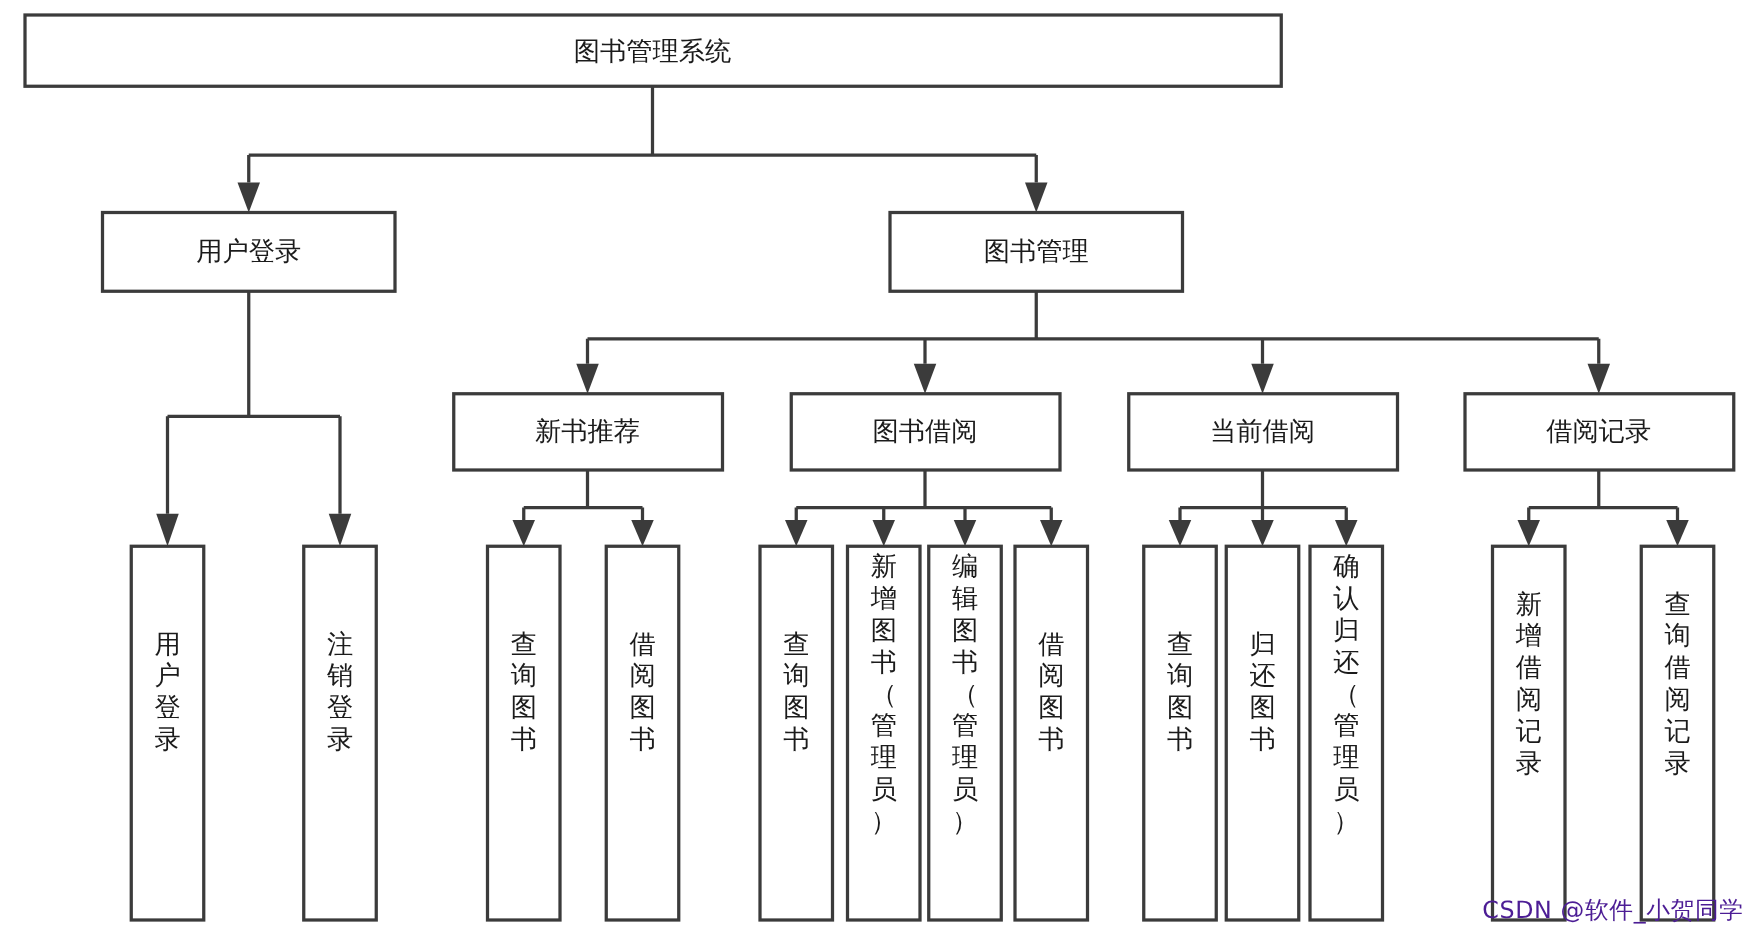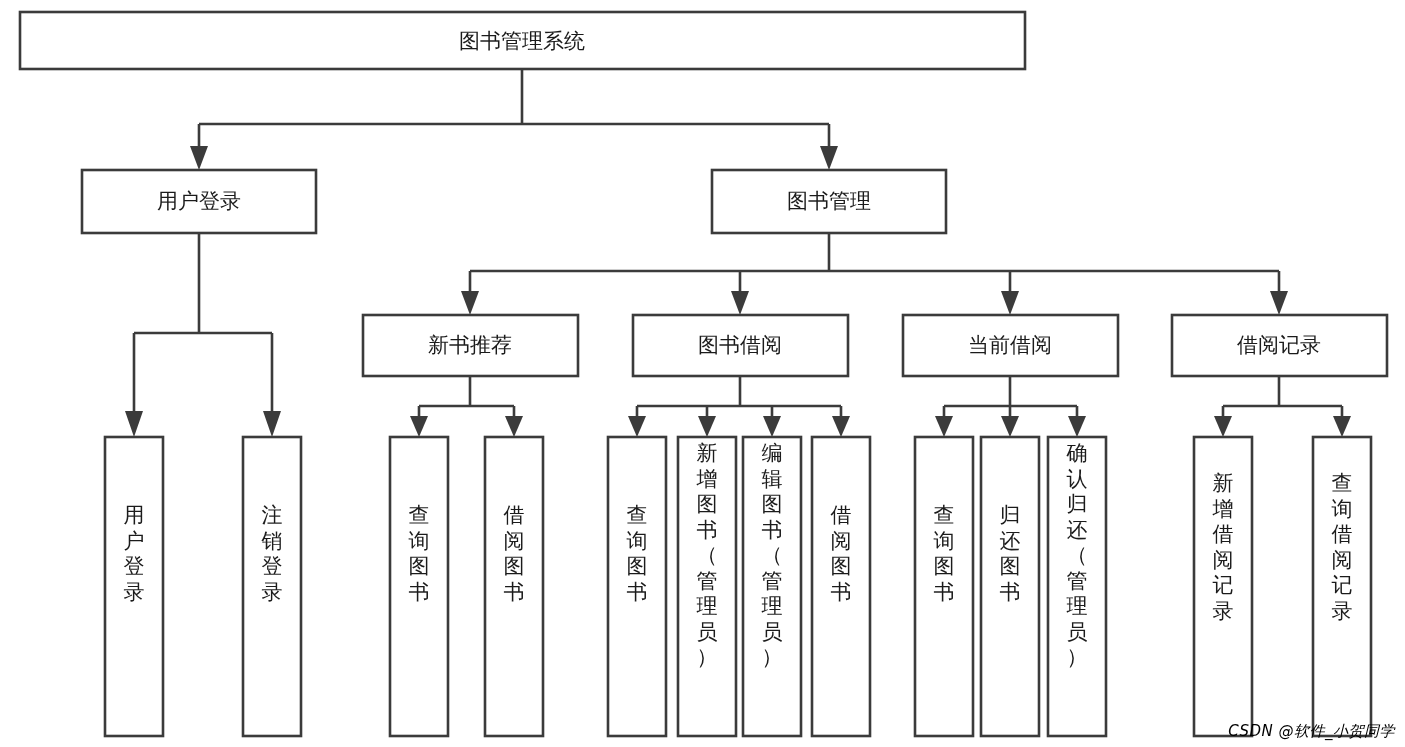--- a/index.html
+++ b/index.html
@@ -55,26 +55,25 @@
     fill: #1b1b1b;
     font-size: 21px;
     text-anchor: middle;
     white-space: pre;
   }
   .watermark {
     position: absolute;
     right: 10px;
     bottom: 6px;
     font-family: "DejaVu Sans", "Liberation Sans", sans-serif;
-    font-size: 15px;
-    color: #000000;
+    font-size: 19px;
+    color: #4c1d95;
     letter-spacing: 0.5px;
     white-space: nowrap;
     user-select: none;
-    font-style: italic;
   }
 </style>
 </head>
 <body>
 
 <div id="diagram-root">
 
   <svg class="flow" viewBox="0 0 1405 747" xmlns="http://www.w3.org/2000/svg">
 
     <g>

